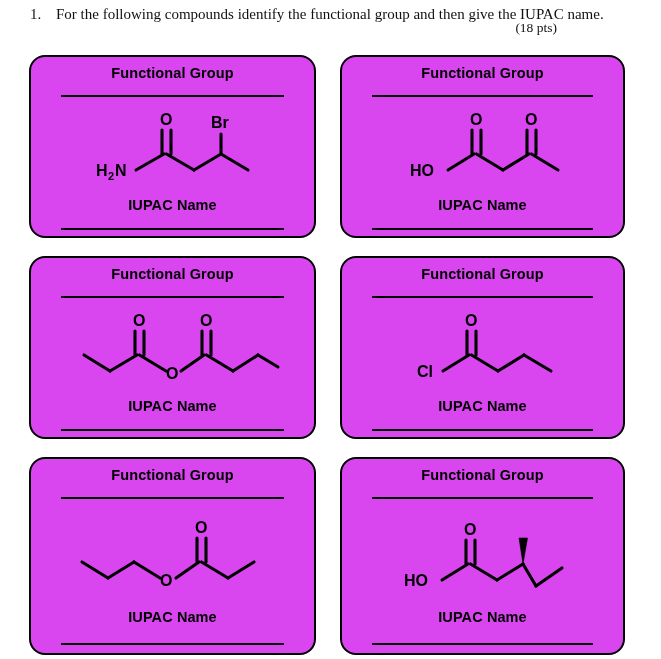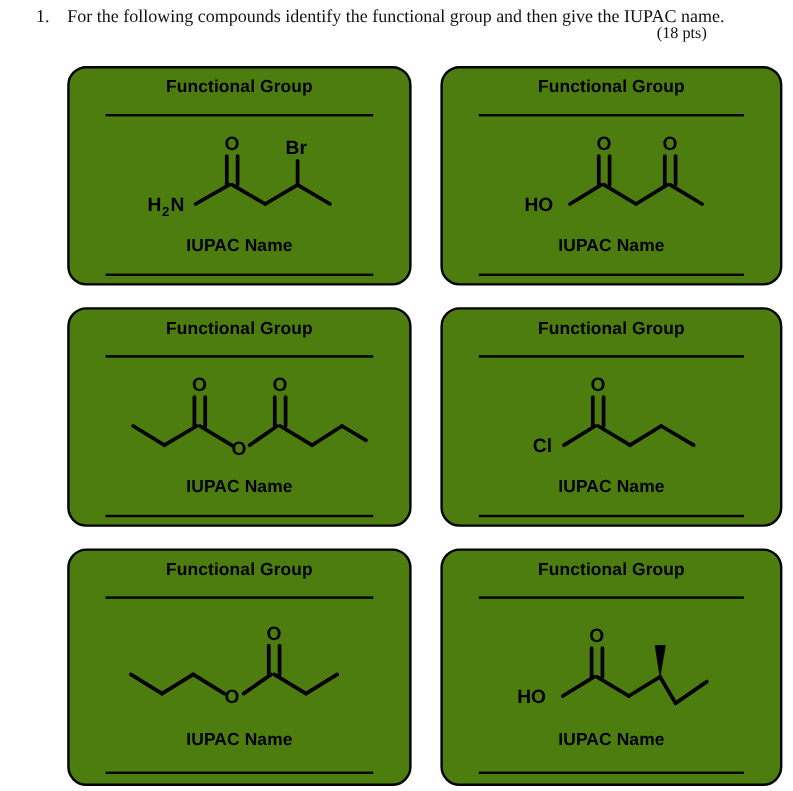--- a/index.html
+++ b/index.html
@@ -34,31 +34,29 @@
   }
   .points {
     position: absolute;
     left: 0;
     top: 20px;
     width: 557px;
     text-align: right;
     font-family: "Liberation Serif", serif;
     font-size: 13.5px;
     color: #111111;
-    padding-left: 32px;
   }
 
   
   .card {
     position: absolute;
     box-sizing: border-box;
     border: 2.4px solid #000000;
     border-radius: 16px;
-    background: #4d7c0f;
-    margin-left: 27px;
+    background: #d946ef;
   }
 
   .card-title {
     position: absolute;
     left: 0;
     width: 100%;
     text-align: center;
     font-family: "Liberation Sans", sans-serif;
     font-weight: bold;
     font-size: 14.5px;

